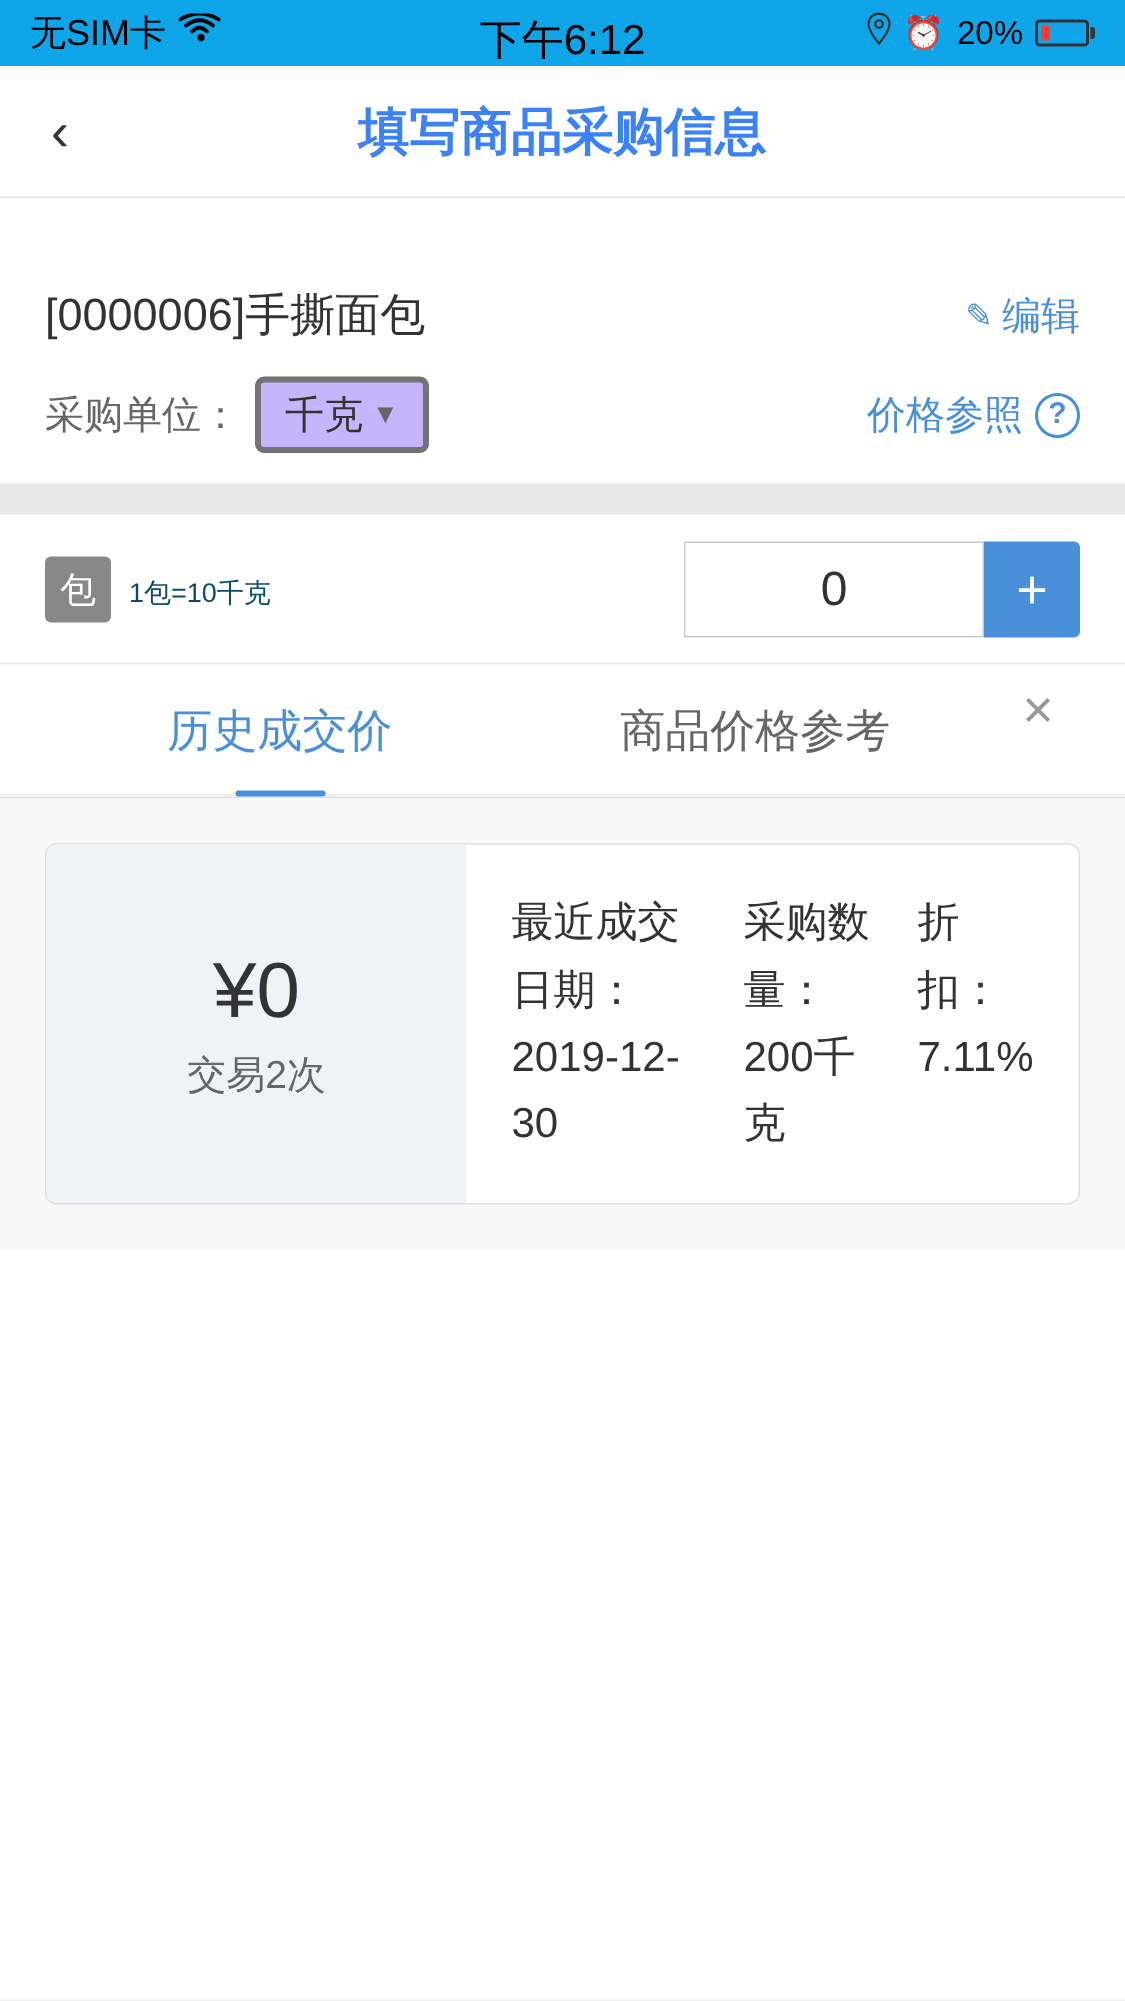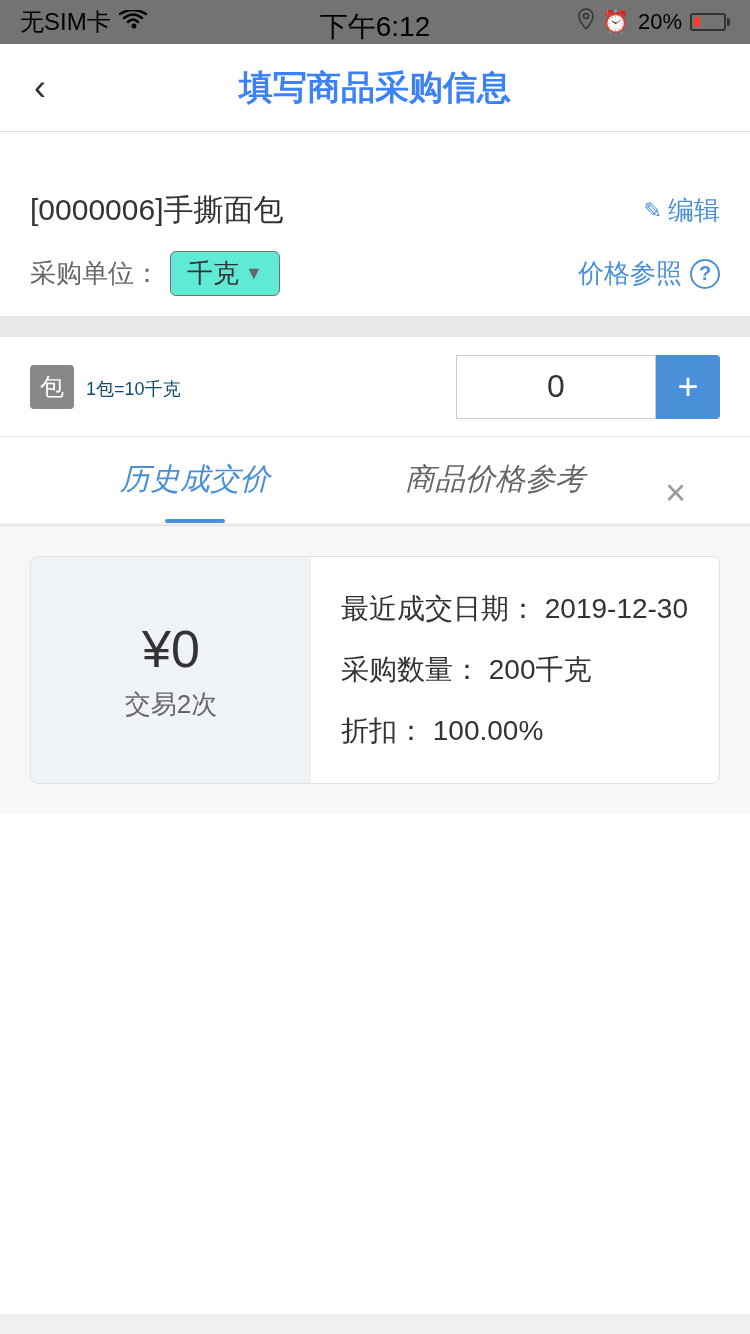--- a/index.html
+++ b/index.html
@@ -9,21 +9,21 @@
       min-height: 1334px;
       background: #f0f0f0;
       font-family: -apple-system, "PingFang SC", "Helvetica Neue", Arial, sans-serif;
       font-size: 28px;
     }
 
     
     .status-bar {
       width: 750px;
       height: 44px;
-      background: #737373;
+      background: #0ea5e9;
       display: flex;
       align-items: center;
       justify-content: space-between;
       padding: 0 20px;
       font-size: 24px;
       color: #000;
     }
     .status-left {
       display: flex;
       align-items: center;
@@ -158,22 +158,22 @@
       gap: 12px;
     }
     .unit-label {
       font-size: 26px;
       color: #666;
       display: flex;
       align-items: center;
       gap: 10px;
     }
     .unit-select {
-      background: #5eead4;
-      border: 1px solid #737373;
+      background: #c4b5fd;
+      border: 4px solid #737373;
       border-radius: 6px;
       padding: 4px 16px;
       font-size: 26px;
       color: #333;
       display: flex;
       align-items: center;
       gap: 6px;
       cursor: pointer;
     }
     .unit-select-arrow {
@@ -266,26 +266,25 @@
       border-radius: 0 4px 4px 0;
     }
 
     
     .tabs-section {
       background: #fff;
       border-bottom: 1px solid #e0e0e0;
     }
     .tabs-header {
       display: flex;
-      align-items: flex-end;
+      align-items: flex-start;
       height: 88px;
-      padding: 0 45px;
+      padding: 0 28px;
       border-bottom: 2px solid #f0f0f0;
       position: relative;
-      font-style: italic;
     }
     .tab-item {
       flex: 1;
       text-align: center;
       font-size: 30px;
       color: #666;
       height: 88px;
       display: flex;
       align-items: center;
       justify-content: center;
@@ -346,21 +345,21 @@
     }
     .price-times {
       font-size: 26px;
       color: #666;
       margin-top: 8px;
     }
     .price-right {
       flex: 1;
       padding: 30px 30px;
       display: flex;
-      flex-direction: column;
+      flex-direction: row;
       gap: 16px;
       justify-content: center;
     }
     .price-detail-row {
       font-size: 28px;
       color: #333;
       line-height: 1.6;
     }
 
     
@@ -471,19 +470,19 @@
       <div class="price-detail-row">
         <span>最近成交日期：</span>
         <span>2019-12-30</span>
       </div>
       <div class="price-detail-row">
         <span>采购数量：</span>
         <span>200千克</span>
       </div>
       <div class="price-detail-row">
         <span>折扣：</span>
-        <span>100.00%</span>
+        <span>7.11%</span>
       </div>
     </div>
   </div>
 </div>
 
 <div class="bottom-area"></div>
 
 </body></html>

